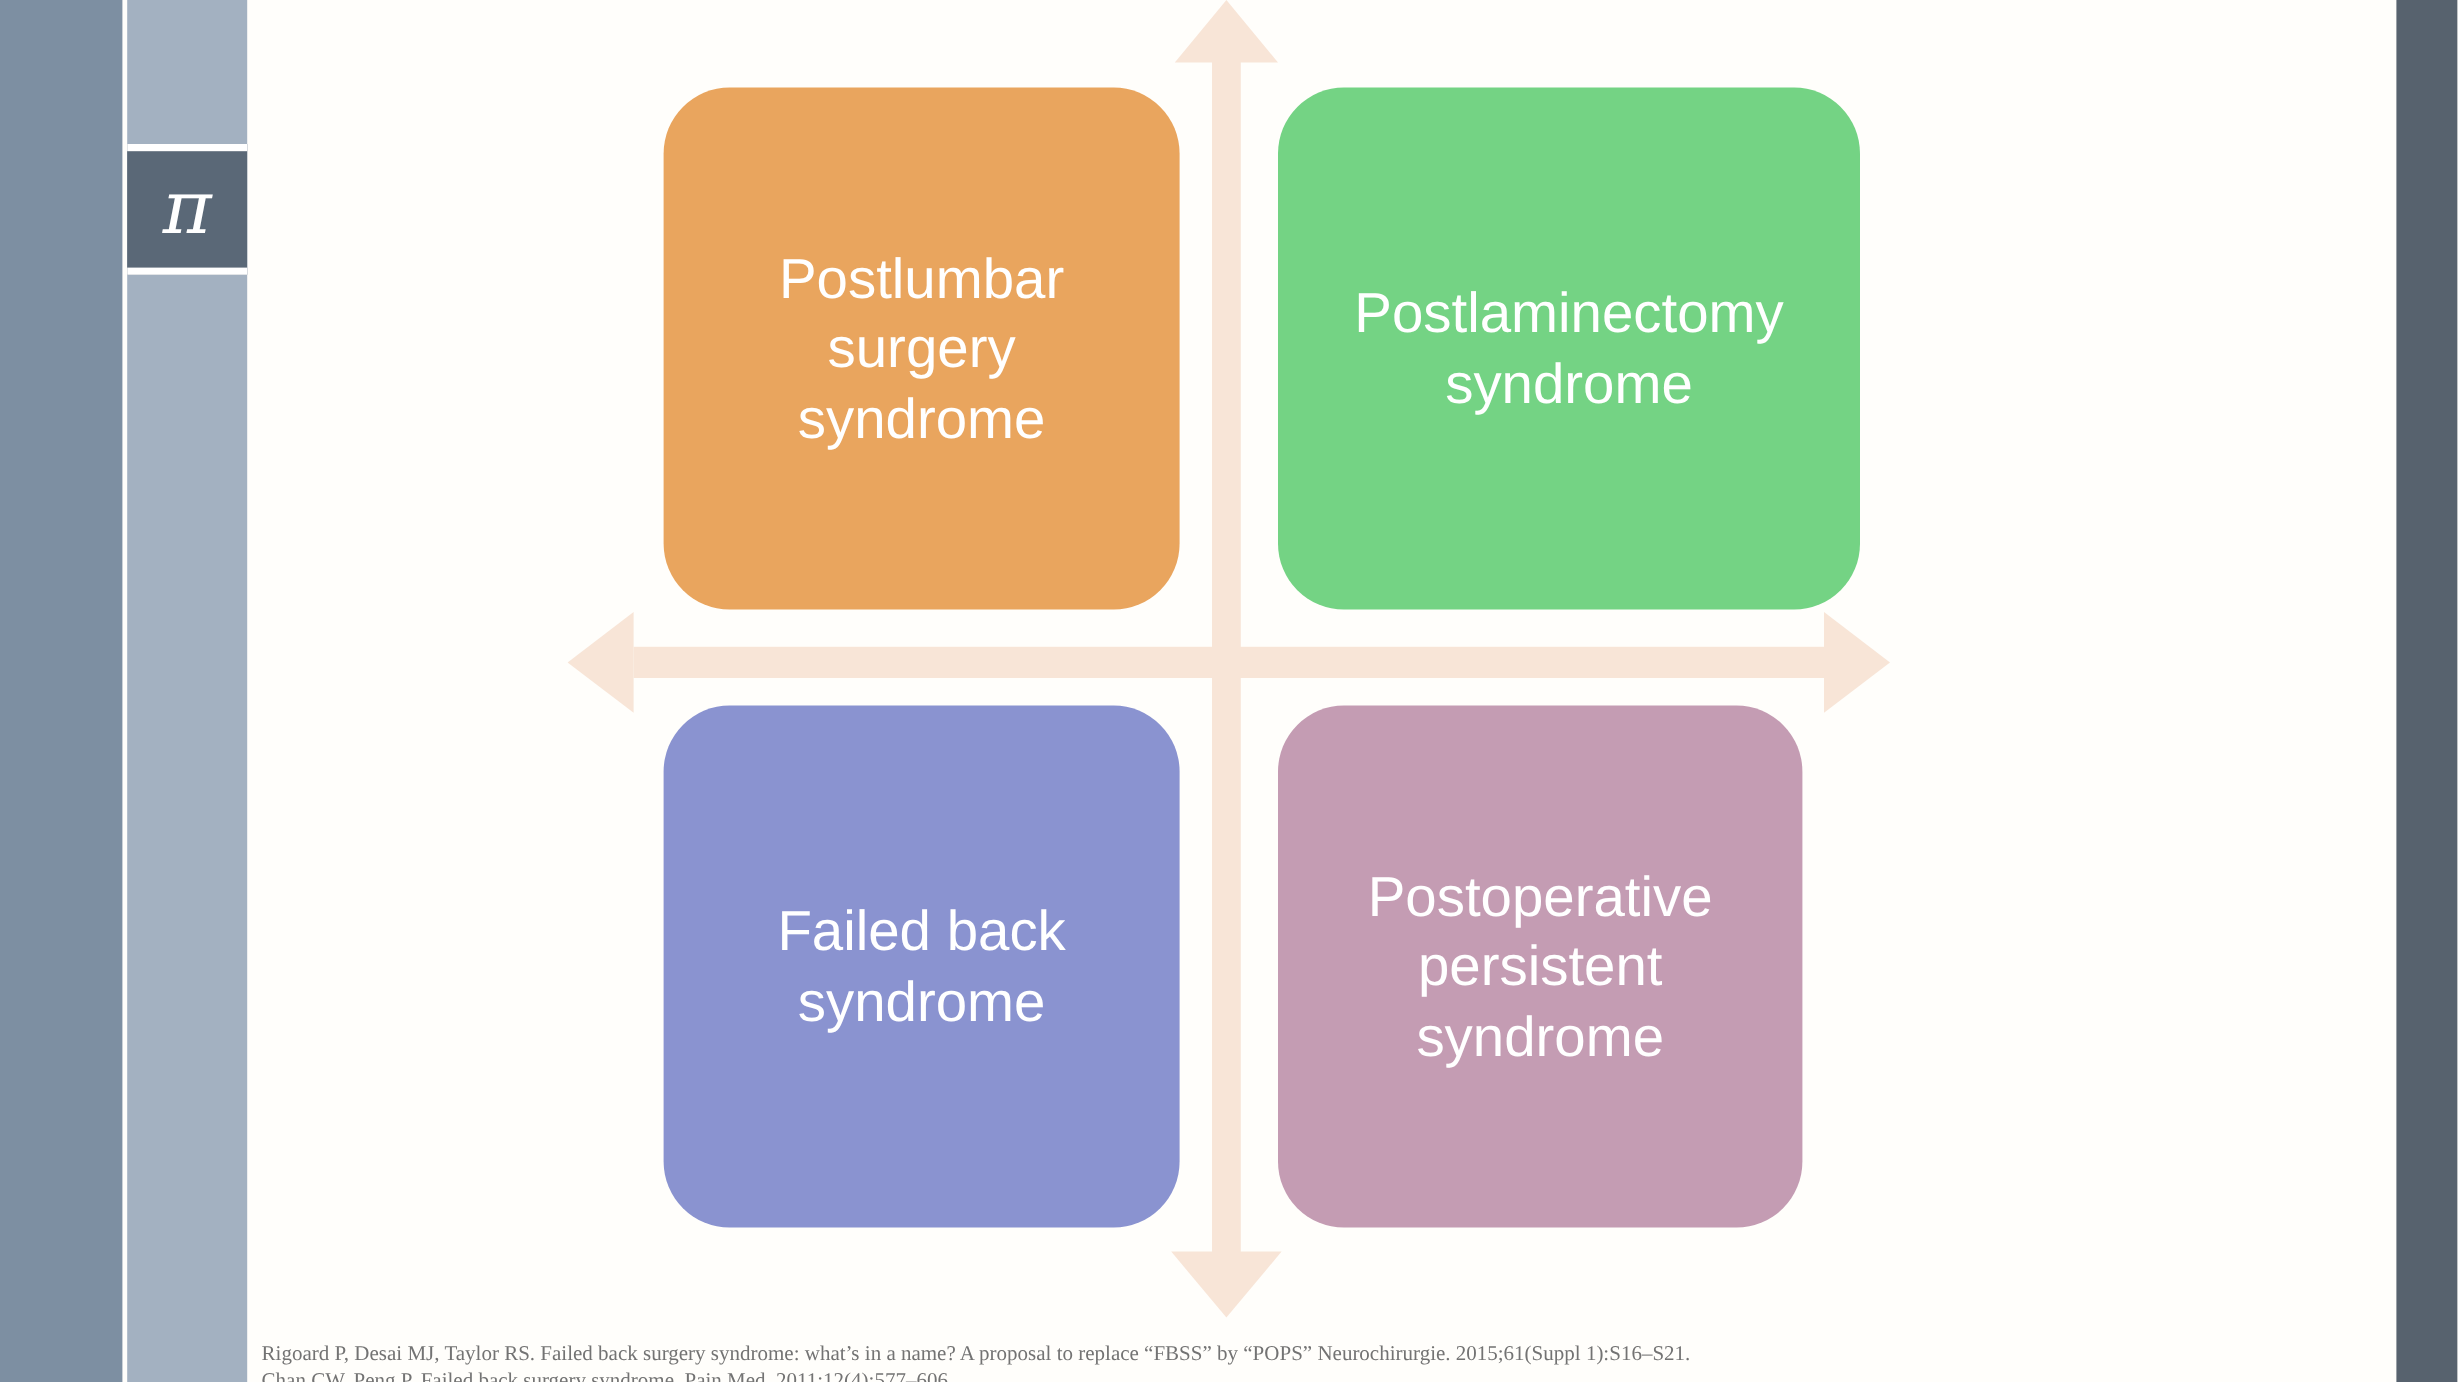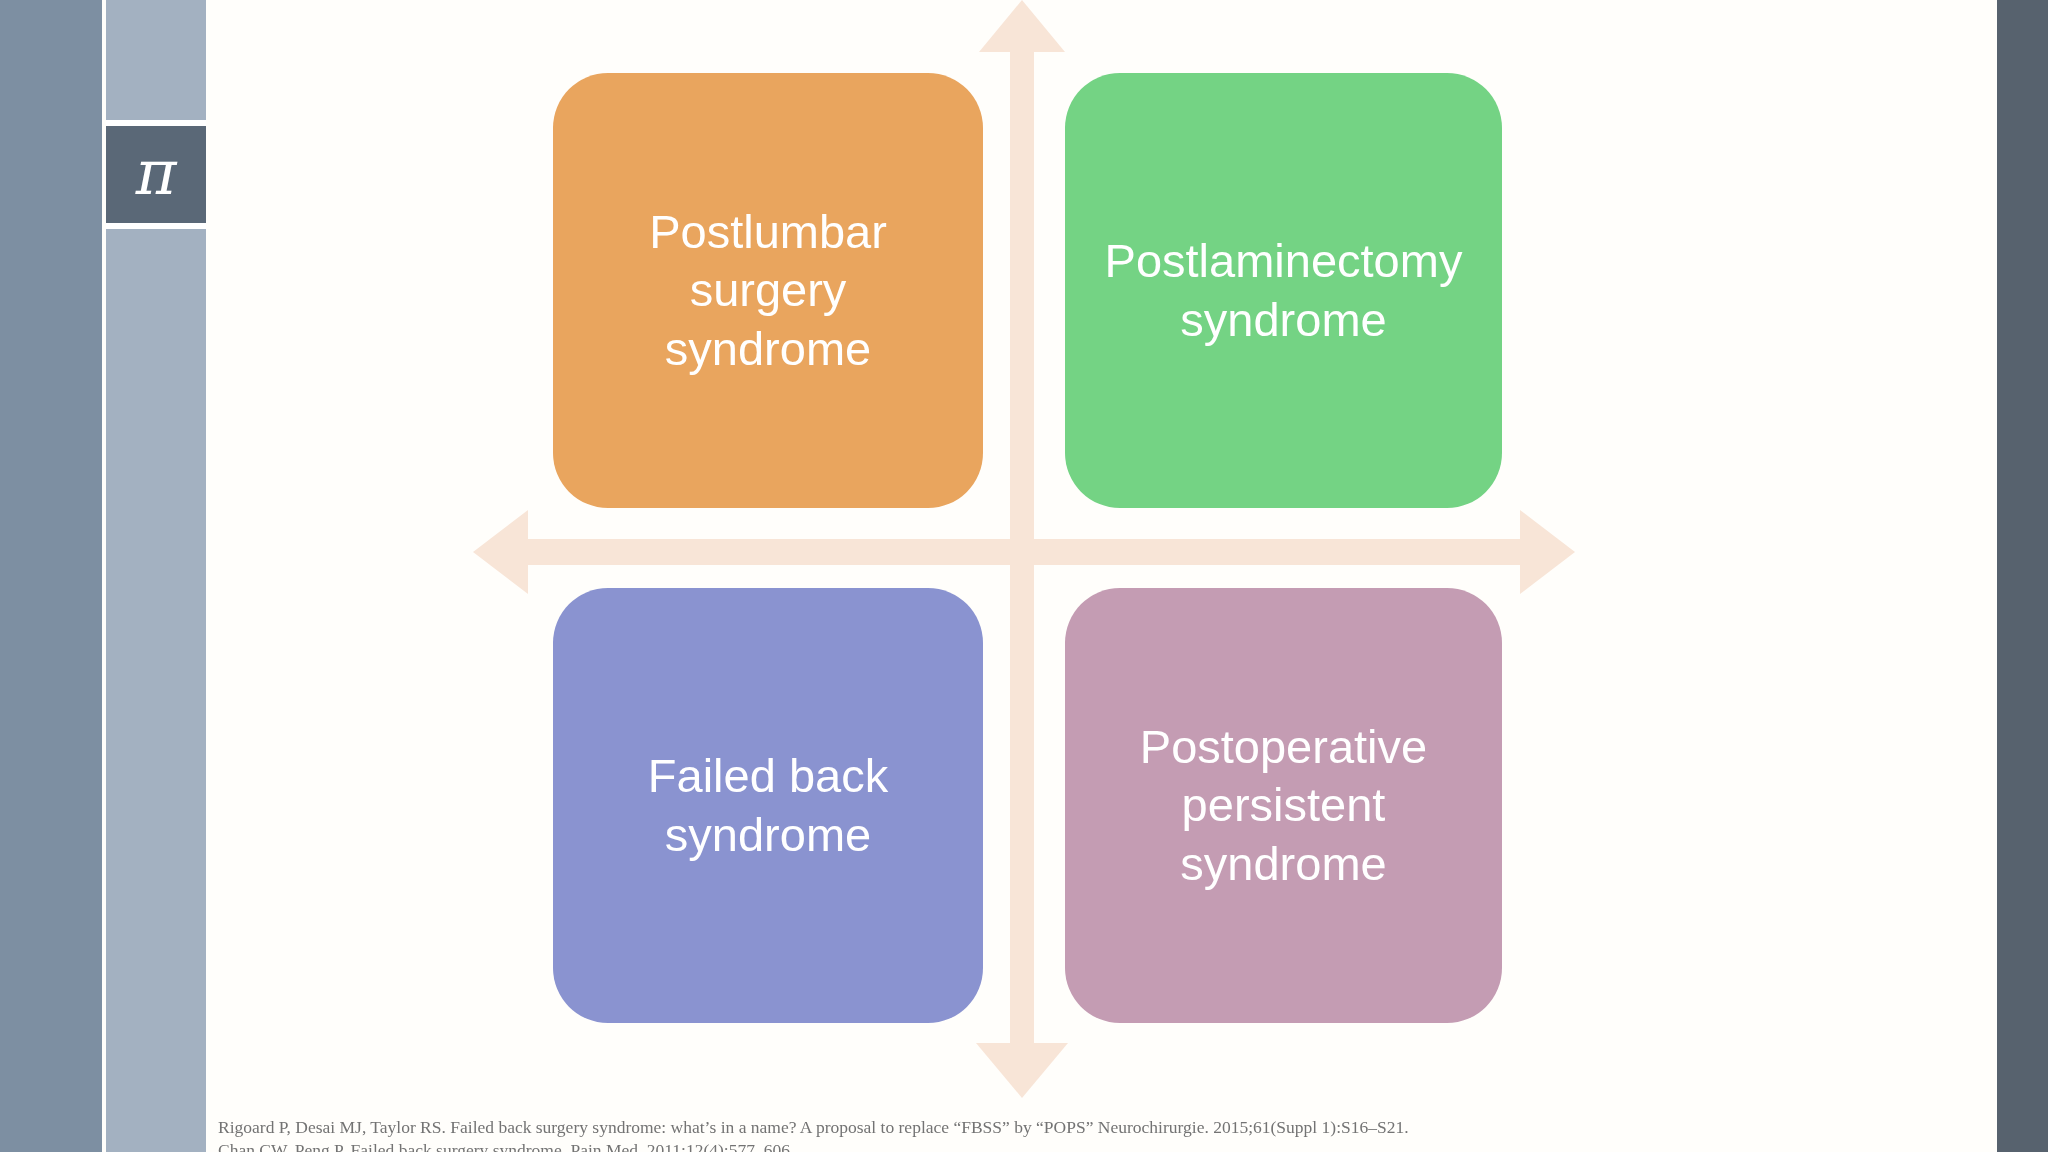--- a/index.html
+++ b/index.html
@@ -30,21 +30,21 @@
   .head-up{left:979px;top:0;border-left:43px solid transparent;border-right:43px solid transparent;border-bottom:52px solid #F8E5D7;}
   .head-down{left:976px;top:1043px;border-left:46px solid transparent;border-right:46px solid transparent;border-top:55px solid #F8E5D7;}
   .head-left{left:473px;top:510px;border-top:42px solid transparent;border-bottom:42px solid transparent;border-right:55px solid #F8E5D7;}
   .head-right{left:1520px;top:510px;border-top:42px solid transparent;border-bottom:42px solid transparent;border-left:55px solid #F8E5D7;}
   
   .quad{
     border-radius:55px;display:flex;align-items:center;justify-content:center;
     text-align:center;color:#ffffff;font-size:47px;line-height:1.24;
   }
   .q-tl{left:553px;top:73px;width:430px;height:435px;padding:0 28px;box-sizing:border-box;}
-  .q-tr{left:1065px;top:73px;width:437px;height:435px;padding:12px 26px;box-sizing:border-box;}
+  .q-tr{left:1065px;top:73px;width:485px;height:435px;padding:12px 26px;box-sizing:border-box;}
   .q-bl{left:553px;top:588px;width:430px;height:435px;padding:0 59px;box-sizing:border-box;}
   .q-br{left:1065px;top:588px;width:437px;height:435px;padding:16px 26px;box-sizing:border-box;}
   
   .refs{left:218px;top:1116px;color:#737373;font-family:"Liberation Serif", serif;
     font-size:17.5px;line-height:23px;}
   .refs div{white-space:nowrap;}
 </style>
 </head>
 <body>
 

